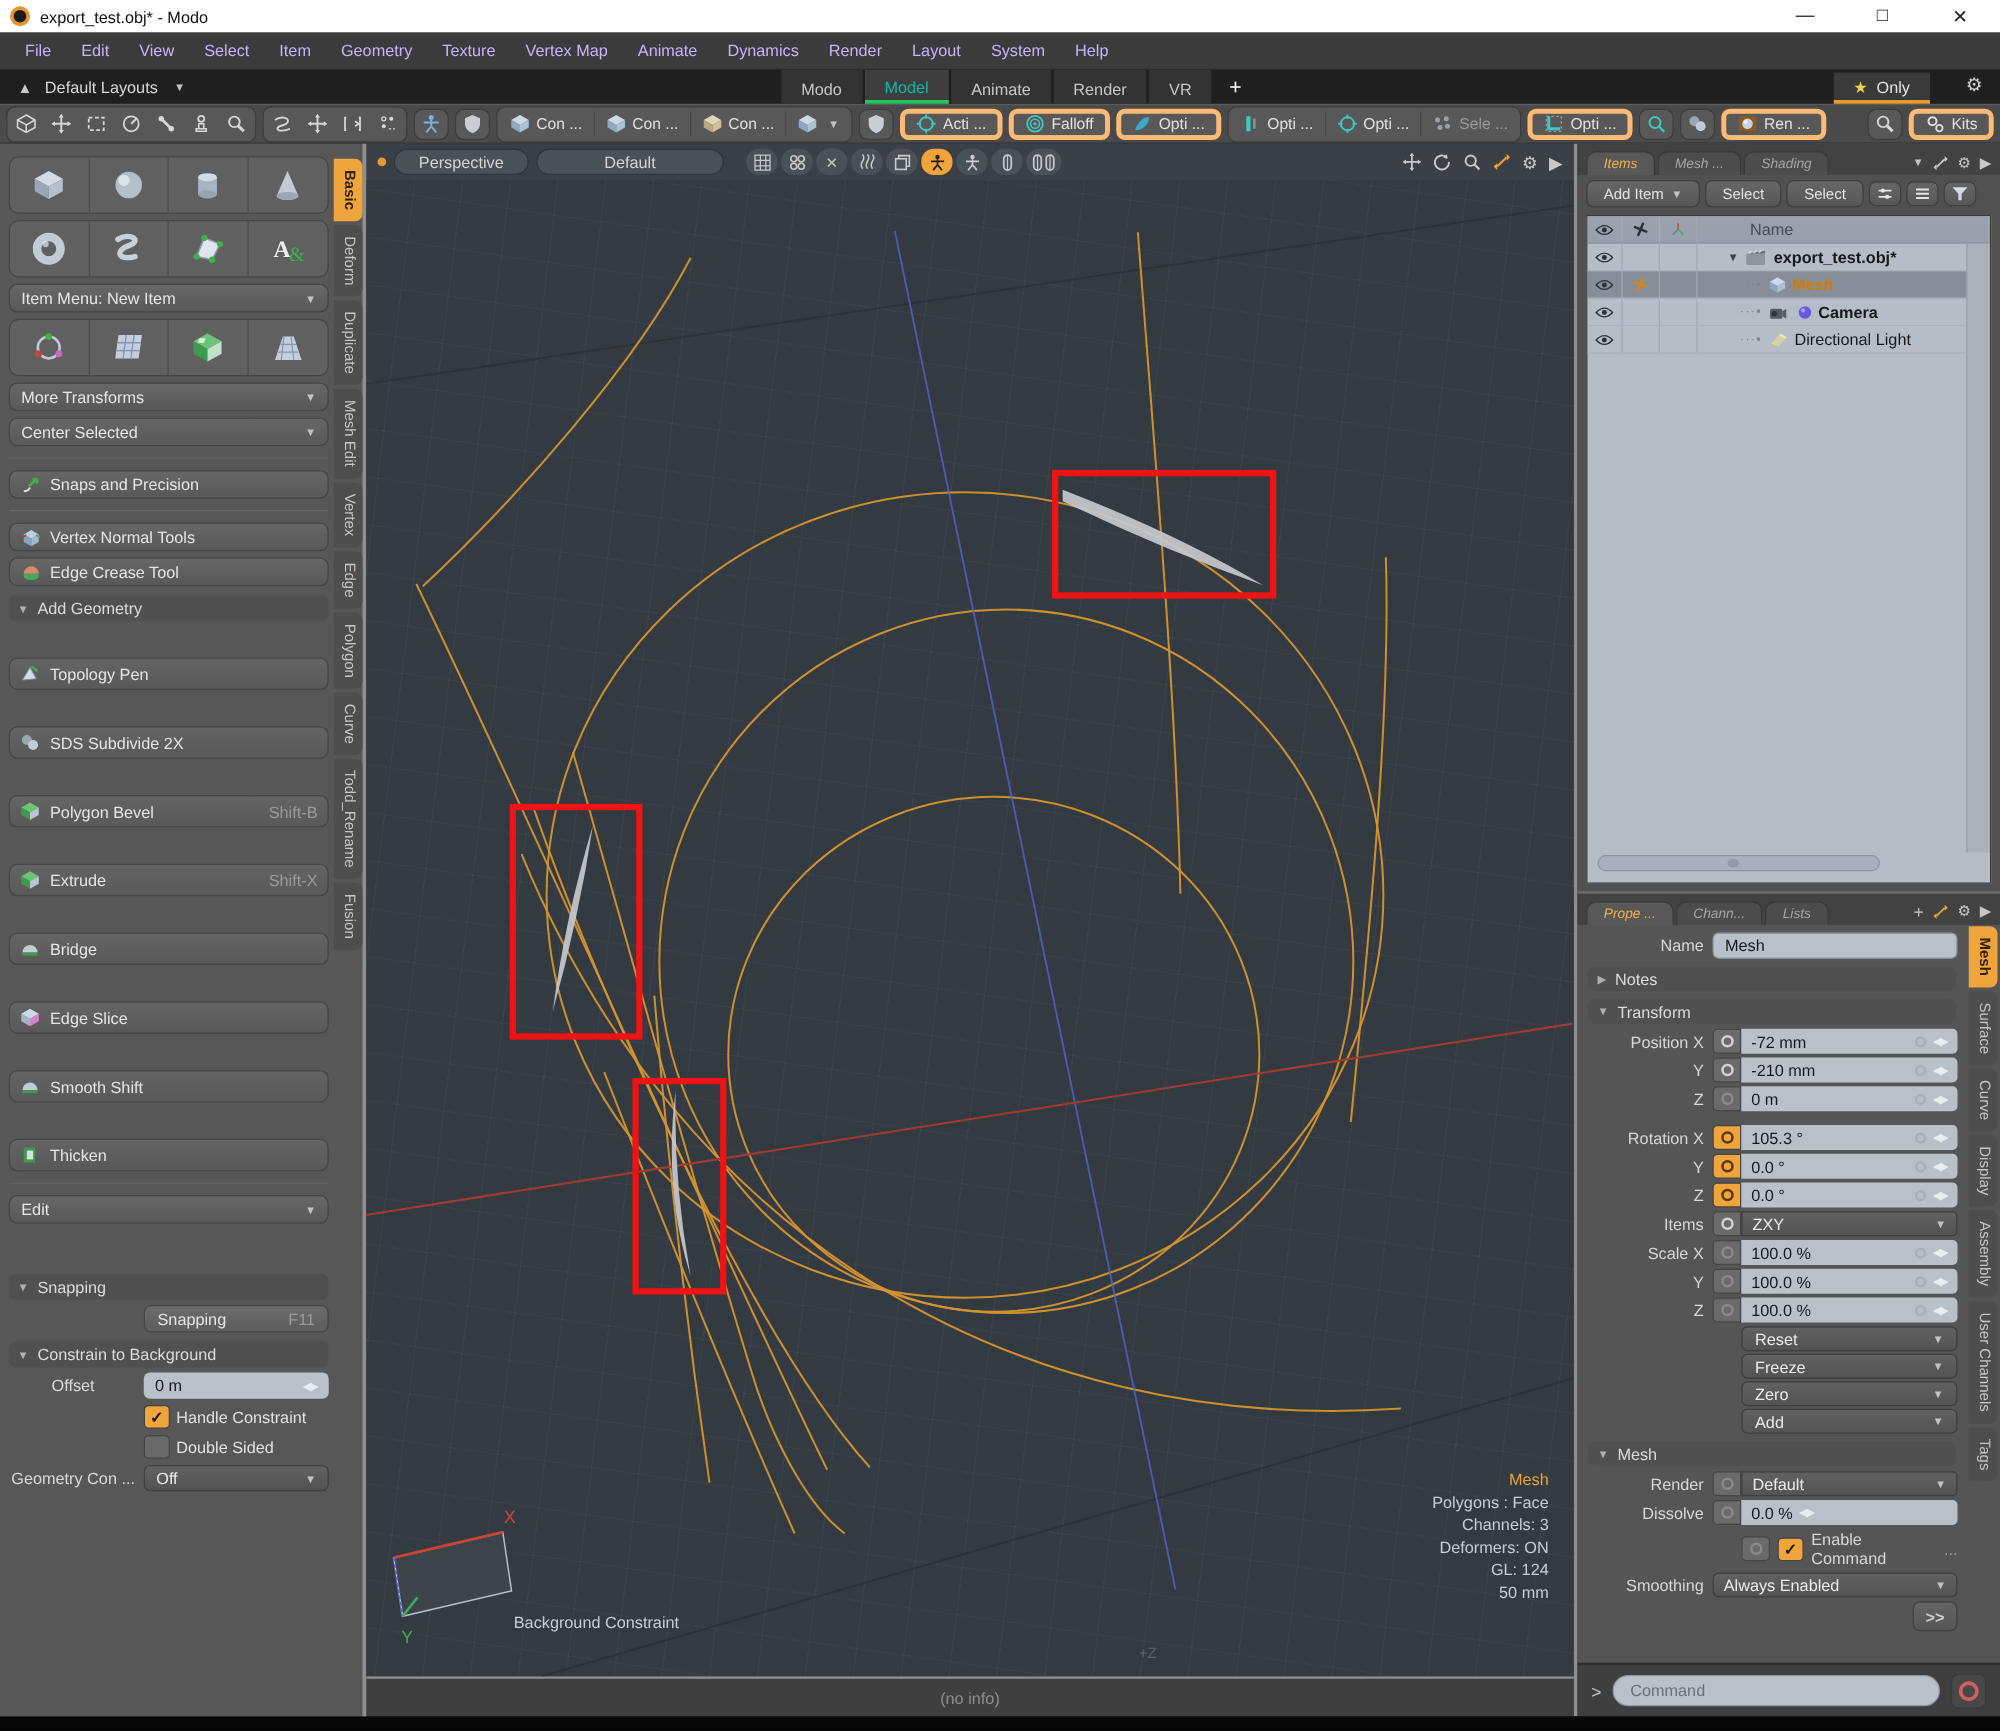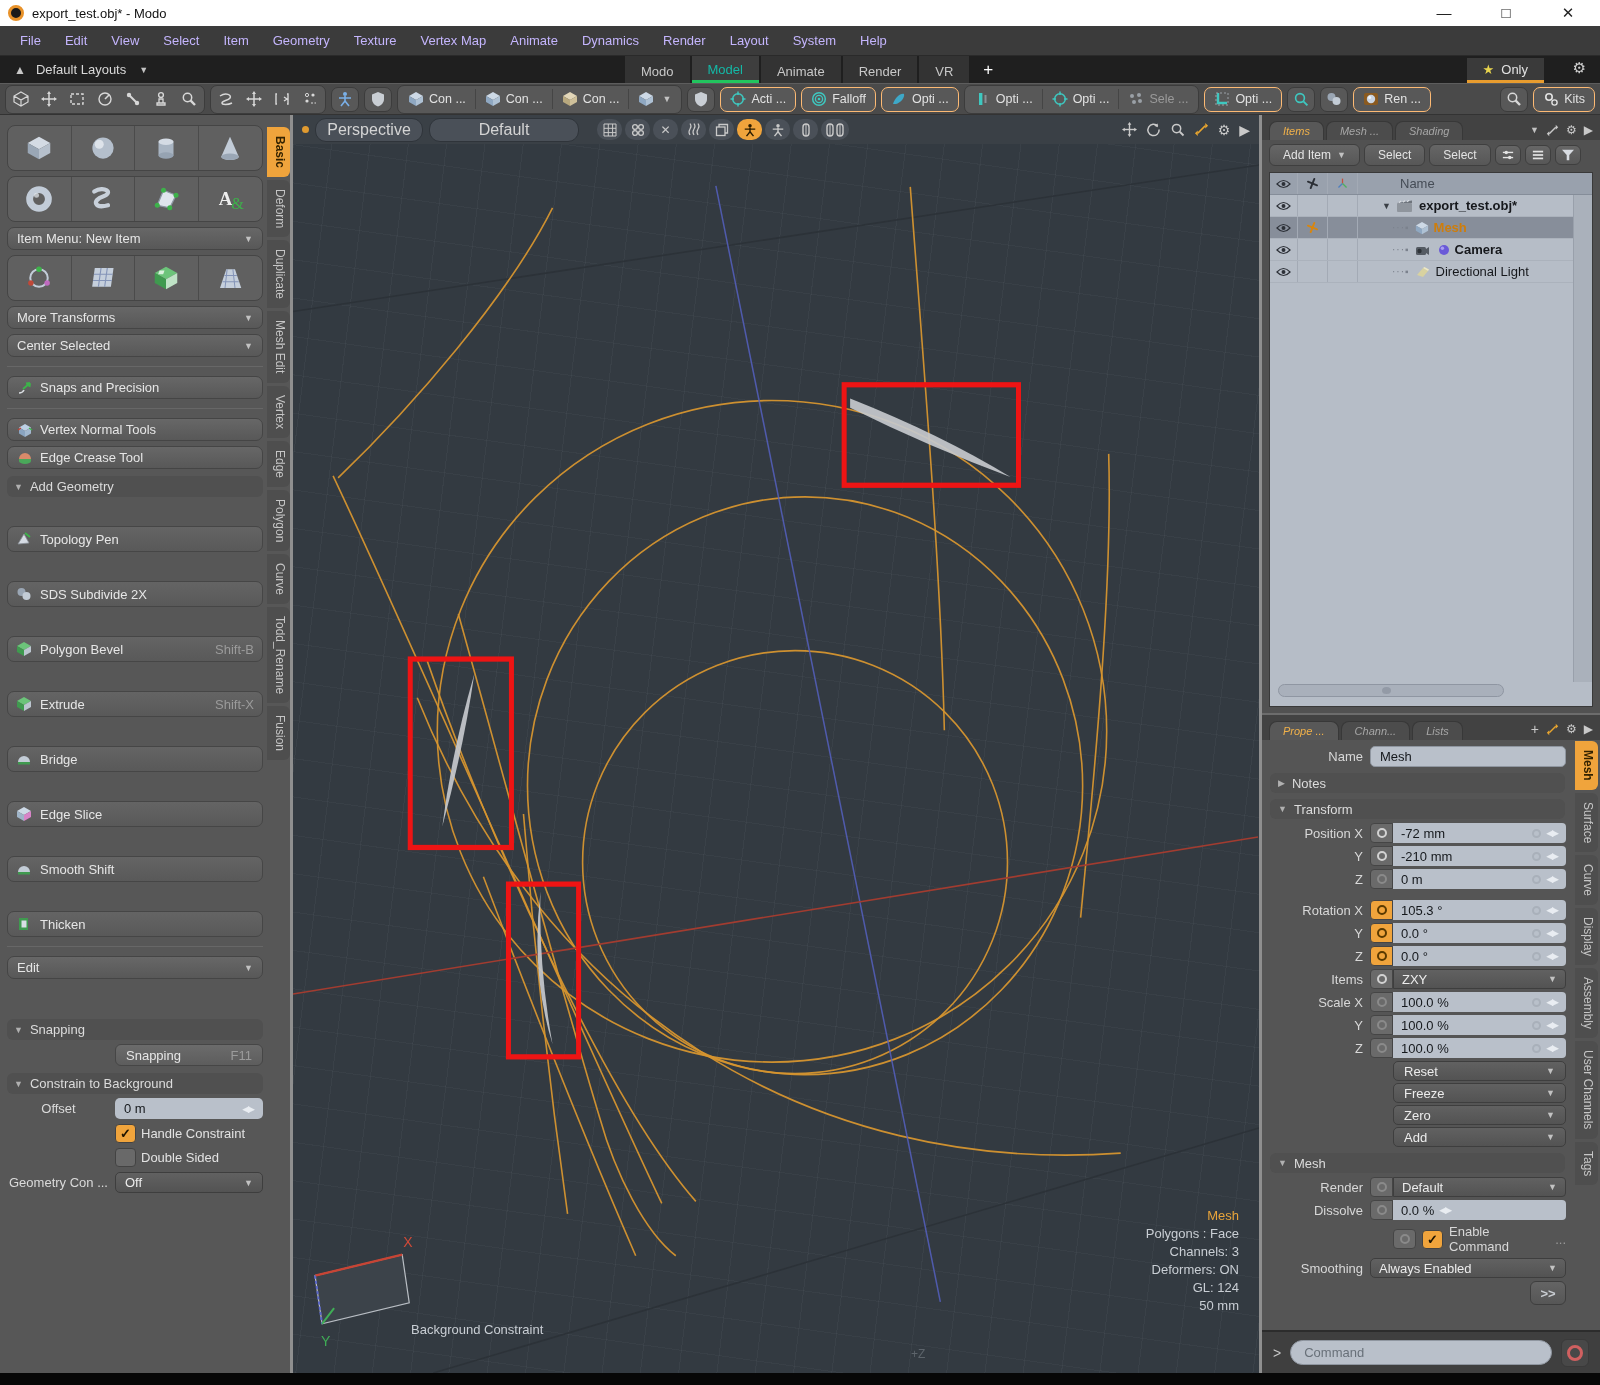--- a/index.html
+++ b/index.html
@@ -29,21 +29,21 @@
   .lay-plus{padding:2px 12px;color:#fff;font-size:17px;display:flex;align-items:center;}
   .only-btn{position:absolute;right:56px;top:2px;bottom:0;background:#3a3a3a;border-bottom:3px solid #e89c2e;display:flex;align-items:center;gap:7px;padding:0 16px;color:#e2e2e2;}
   .only-star{color:#e8d44d;}
   .lay-gear{position:absolute;right:14px;top:3px;color:#cfcfcf;font-size:15px;}
 
   
   .toolbar{height:32px;background:#4a4a4a;border-top:1px solid #5d5d5d;border-bottom:1px solid #333;display:flex;align-items:center;gap:5px;padding:0 5px;}
   .tgroup{display:flex;background:#585858;border:1px solid #3c3c3c;border-radius:7px;padding:1px;align-items:center;}
   .tbtn{width:28px;height:25px;display:flex;align-items:center;justify-content:center;color:#d8d8d8;border-radius:6px;}
   .tbtn-single{background:#585858;border:1px solid #3c3c3c;border-radius:7px;}
-  .tbtn-label{display:flex;align-items:center;gap:5px;height:25px;padding:0 9px;color:#e2e2e2;background:#585858;border:1px solid #fdba74;border-radius:7px;font-size:12.5px;}
+  .tbtn-label{display:flex;align-items:center;gap:5px;height:25px;padding:0 9px;color:#e2e2e2;background:#585858;border:4px solid #fdba74;border-radius:7px;font-size:12.5px;}
   .tbtn-label.in-group{border:none;background:transparent;}
   .tgroup .sep{width:1px;height:20px;background:#454545;}
   .dim{color:#9a9a9a;}
   .caret-sm{font-size:9px;color:#c2c2c2;margin-left:3px;}
   .push-right{margin-left:auto;}
 
   
   .main{flex:1;display:flex;min-height:0;}
 
   
@@ -71,21 +71,21 @@
   .ddark{flex:1;display:flex;align-items:center;height:21px;padding:0 9px;background:linear-gradient(#616161,#535353);border:1px solid #3e3e3e;border-radius:5px;color:#ececec;}
   .ddark .caret{margin-left:auto;font-size:9px;color:#c2c2c2;}
   .vtabs{position:absolute;right:0;top:12px;width:23px;display:flex;flex-direction:column;gap:3px;}
   .vtab{writing-mode:vertical-rl;background:#4e4e4e;color:#c6c6c6;padding:9px 3px;border-radius:0 6px 6px 0;font-size:12px;text-align:center;}
   .vtab.active{background:#f0a43c;color:#332200;font-weight:bold;}
 
   
   .viewport{flex:1;display:flex;flex-direction:column;background:#343a41;border-right:3px solid #8f8f8f;min-width:0;}
   .vp-header{height:29px;background:#3a4046;display:flex;align-items:center;gap:6px;padding:0 9px;flex:0 0 auto;}
   .vp-dot{width:7px;height:7px;border-radius:50%;background:#e09a30;}
-  .vp-pill{background:#4a5058;border:1px solid #2f343a;color:#d4d4d4;border-radius:11px;padding:2px 0;font-size:16px;text-align:center;}
+  .vp-pill{background:#4a5058;border:1px solid #2f343a;color:#d4d4d4;border-radius:11px;padding:2px 0;font-size:13px;text-align:center;}
   .vp-pill.w1{width:108px;}
   .vp-pill.w2{width:150px;}
   .vp-icons{display:flex;gap:3px;margin-left:12px;}
   .vp-ic{min-width:25px;height:21px;padding:0 4px;border-radius:10px;background:#4a5058;color:#c9c9c9;display:flex;align-items:center;justify-content:center;font-size:12px;}
   .vp-ic.active{background:#f0a43c;color:#2a1c00;}
   .vp-right{margin-left:auto;display:flex;gap:9px;color:#c9c9c9;align-items:center;font-size:14px;}
   .vp-right .orange{color:#e8a52f;}
   .vp-canvas{flex:1;position:relative;min-height:0;background:
     repeating-linear-gradient(97deg, rgba(205,215,225,0.045) 0 1px, transparent 1px 38px),
     repeating-linear-gradient(8deg, rgba(205,215,225,0.035) 0 1px, transparent 1px 38px),
@@ -972,20 +972,23 @@
       <div class="vp-plusz">+Z</div>
       <div class="vp-info">
         <div class="mesh-line">Mesh</div>
         <div>Polygons : Face</div>
         <div>Channels: 3</div>
         <div>Deformers: ON</div>
         <div>GL: 124</div>
         <div>50 mm</div>
       </div>
     </div>
+    <div class="vp-noinfo">
+      <span>(no info)</span>
+    </div>
   </div>
 
   <div class="rpanel">
 
     <div class="items-sec">
       <div class="ptabs">
         <div class="ptab active">Items</div>
         <div class="ptab">Mesh ...</div>
         <div class="ptab">Shading</div>
         <div class="ptab-icons">

